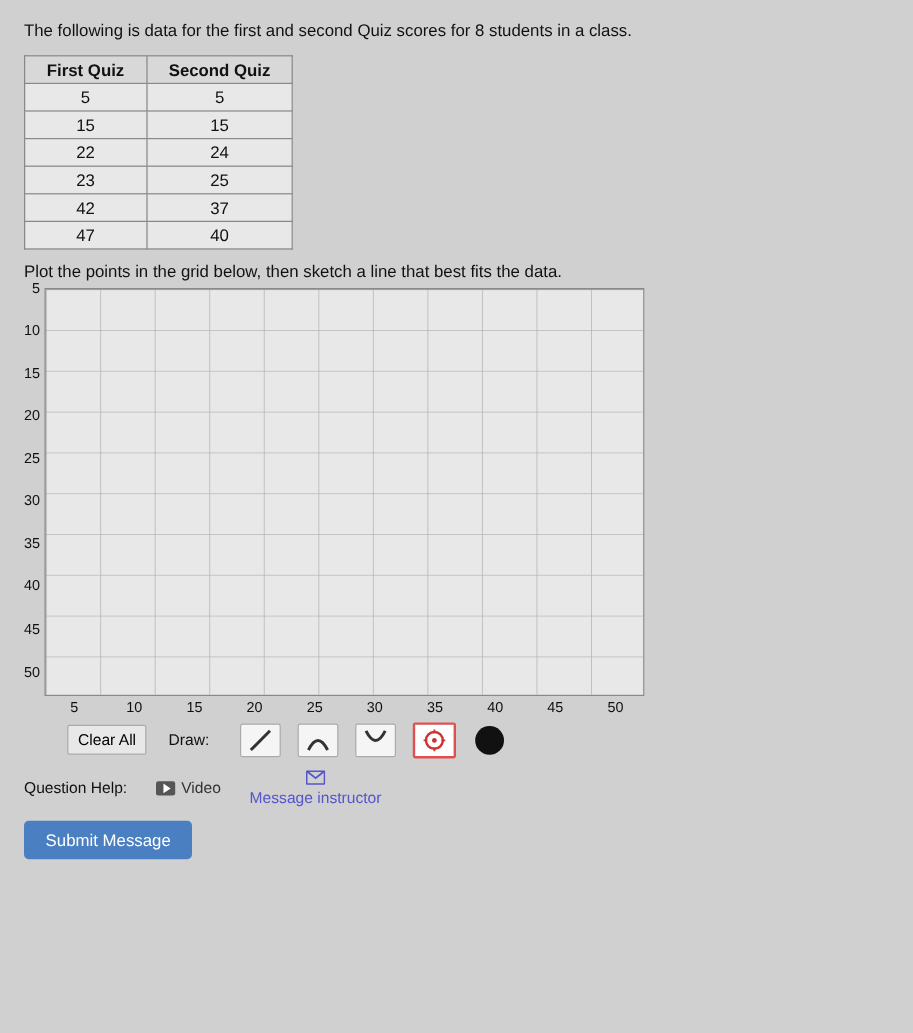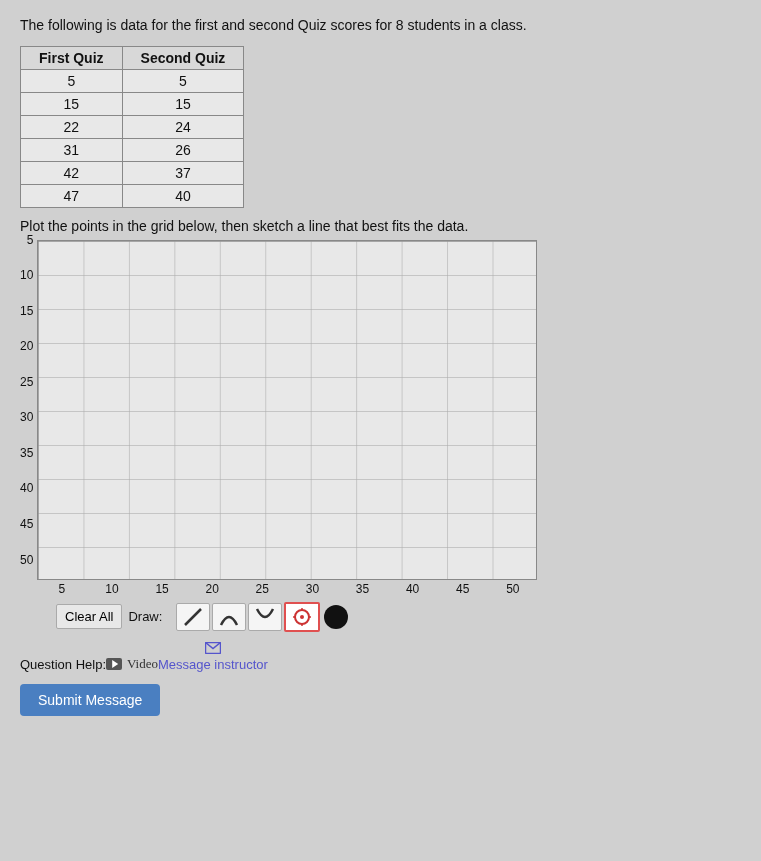--- a/index.html
+++ b/index.html
@@ -74,21 +74,21 @@
     .x-label {
       font-size: 12px;
       text-align: center;
       width: 45px;
     }
     .toolbar {
       display: flex;
       align-items: center;
       margin-top: 4px;
       margin-left: 36px;
-      gap: 2px;
+      gap: 14px;
     }
     .clear-all-btn {
       border: 1px solid #aaa;
       background: #e8e8e8;
       padding: 4px 8px;
       font-size: 13px;
       cursor: pointer;
       border-radius: 2px;
     }
     .draw-label {
@@ -121,30 +121,29 @@
       cursor: pointer;
       display: inline-block;
       margin-left: 2px;
       vertical-align: middle;
     }
     .question-help {
       font-size: 13px;
       margin-top: 10px;
       margin-left: 0;
       display: flex;
-      align-items: flex-end;
-      gap: 0;
+      align-items: center;
+      gap: 24px;
     }
     .help-video {
       display: flex;
       align-items: center;
       gap: 3px;
       color: #333;
       font-size: 13px;
-      font-family: Liberation Serif, serif;
     }
     .help-video .video-icon {
       display: inline-block;
       width: 16px;
       height: 12px;
       background: #555;
       border-radius: 2px;
       position: relative;
       margin-right: 2px;
     }
@@ -204,22 +203,22 @@
       </tr>
       <tr>
         <td>15</td>
         <td>15</td>
       </tr>
       <tr>
         <td>22</td>
         <td>24</td>
       </tr>
       <tr>
-        <td>31</td>
-        <td>26</td>
+        <td>23</td>
+        <td>25</td>
       </tr>
       <tr>
         <td>42</td>
         <td>37</td>
       </tr>
       <tr>
         <td>47</td>
         <td>40</td>
       </tr>
     </tbody>

